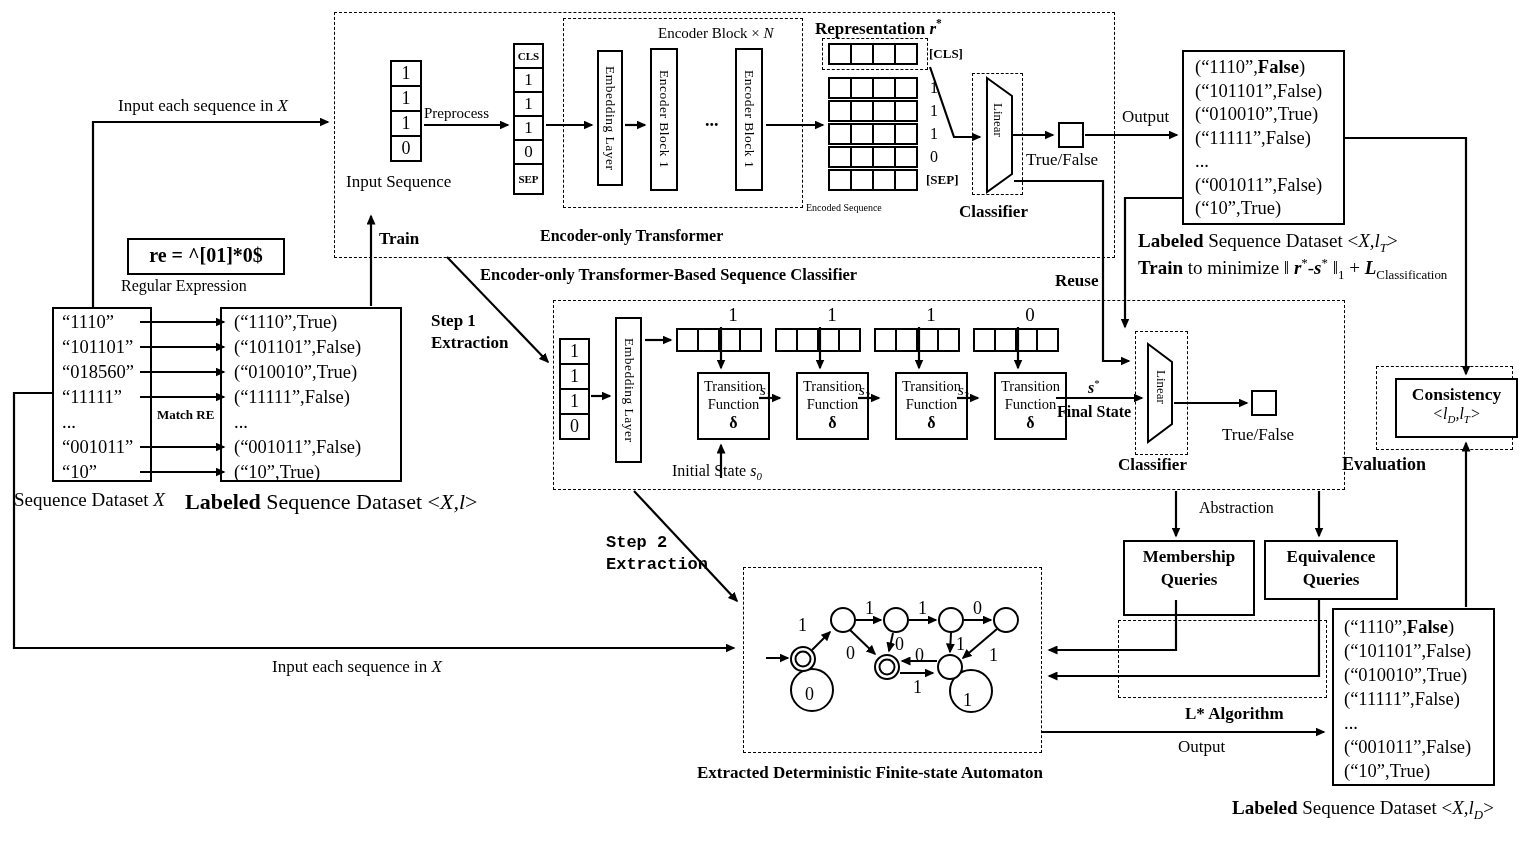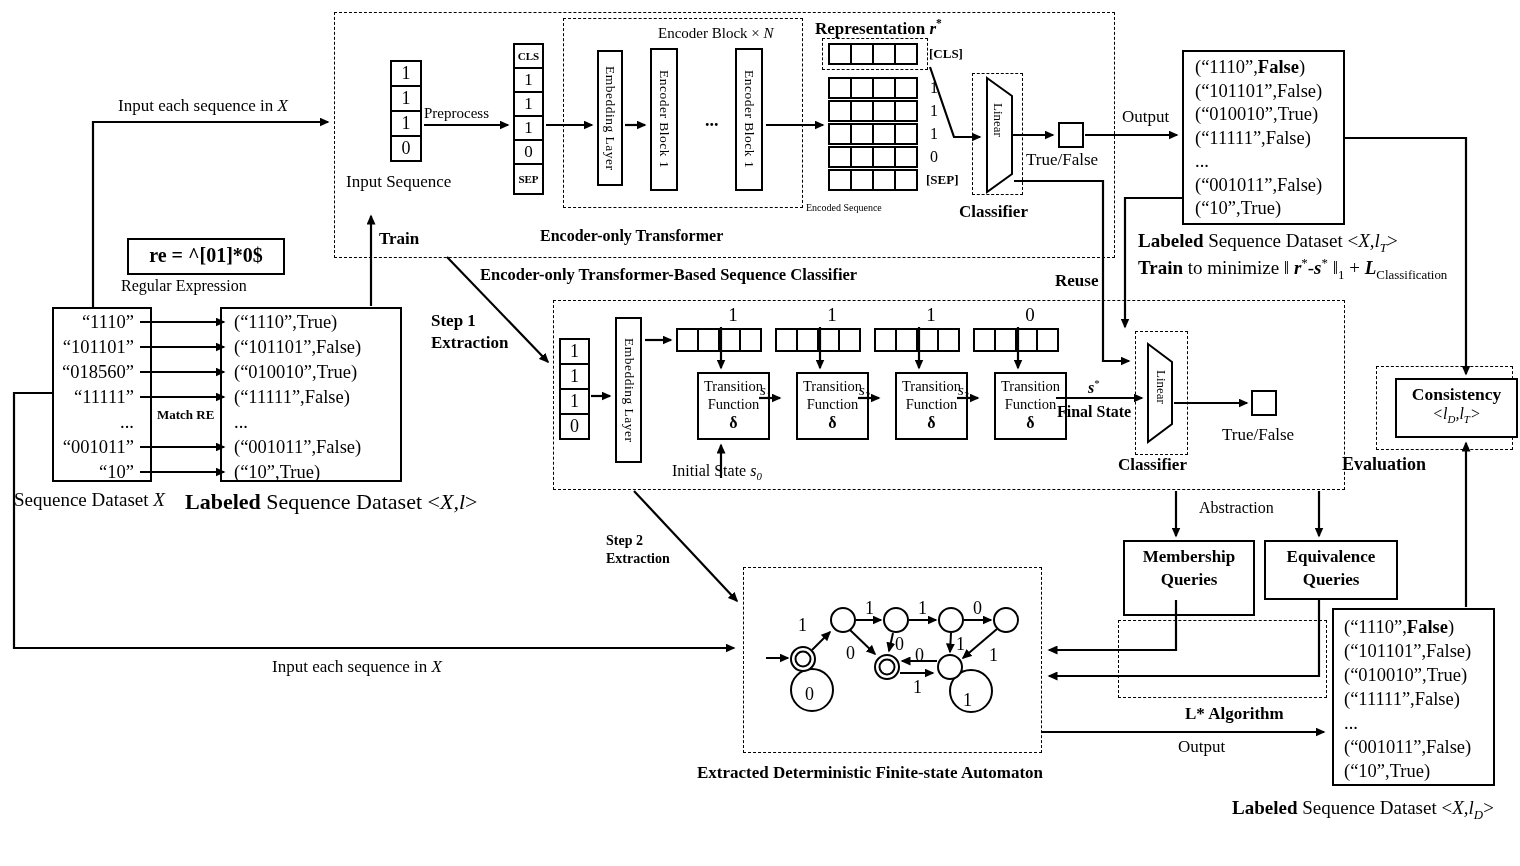--- a/index.html
+++ b/index.html
@@ -150,21 +150,21 @@
   <div class="a b" style="left:959px;top:202px;font-size:17px;">Classifier</div>
   <div class="box" style="left:1058px;top:122px;width:26px;height:26px;"></div>
   <div class="a" style="left:1026px;top:150px;font-size:17px;">True/False</div>
   <div class="a" style="left:1122px;top:107px;font-size:17px;">Output</div>
 
   <div class="a b" style="left:379px;top:229px;font-size:17px;">Train</div>
   <div class="a b" style="left:431px;top:310px;font-size:17px;line-height:1.3;">
     <div>Step 1</div>
     <div>Extraction</div>
   </div>
-  <div class="a b" style="left:606px;top:532px;font-size:14px;line-height:1.3;">
+  <div class="a b" style="left:606px;top:532px;font-size:17px;line-height:1.3;font-family:Liberation Mono, monospace;">
     <div>Step 2</div>
     <div>Extraction</div>
   </div>
   <div class="a b" style="left:1055px;top:271px;font-size:17px;">Reuse</div>
 
   <div class="box" style="left:1182px;top:50px;width:163px;height:175px;"></div>
   <div class="a lines" style="left:1195px;top:56px;font-size:18.5px;line-height:23.5px;">
     <div><span>(“1110”,</span><span class="b">False</span><span>)</span></div>
     <div>(“101101”,False)</div>
     <div>(“010010”,True)</div>
@@ -179,21 +179,21 @@
   <div class="a" style="left:1138px;top:255px;font-size:19px;">
     <span class="b">Train</span><span> to minimize ‖ </span><span class="i b">r</span><sup>*</sup><span>-</span><span class="i b">s</span><sup>*</sup><span> ‖</span><sub>1</sub><span> + </span><span class="i b">L</span><sub>Classification</sub>
   </div>
 
   <div class="box ctr" style="left:115px;top:238px;width:158px;height:37px;">
     <div class="b" style="font-size:20px;margin-top:4px;">re = ^[01]*0$</div>
   </div>
   <div class="a" style="left:121px;top:277px;font-size:16px;">Regular Expression</div>
 
   <div class="box" style="left:52px;top:307px;width:100px;height:175px;"></div>
-  <div class="a lines" style="left:62px;top:310px;font-size:18.5px;line-height:25px;text-align:right;">
+  <div class="a lines" style="left:62px;top:310px;font-size:18.5px;line-height:25px;">
     <div>“1110”</div>
     <div>“101101”</div>
     <div>“018560”</div>
     <div>“11111”</div>
     <div>...</div>
     <div>“001011”</div>
     <div>“10”</div>
   </div>
   <div class="a b" style="left:157px;top:407px;font-size:13px;">Match RE</div>
 

